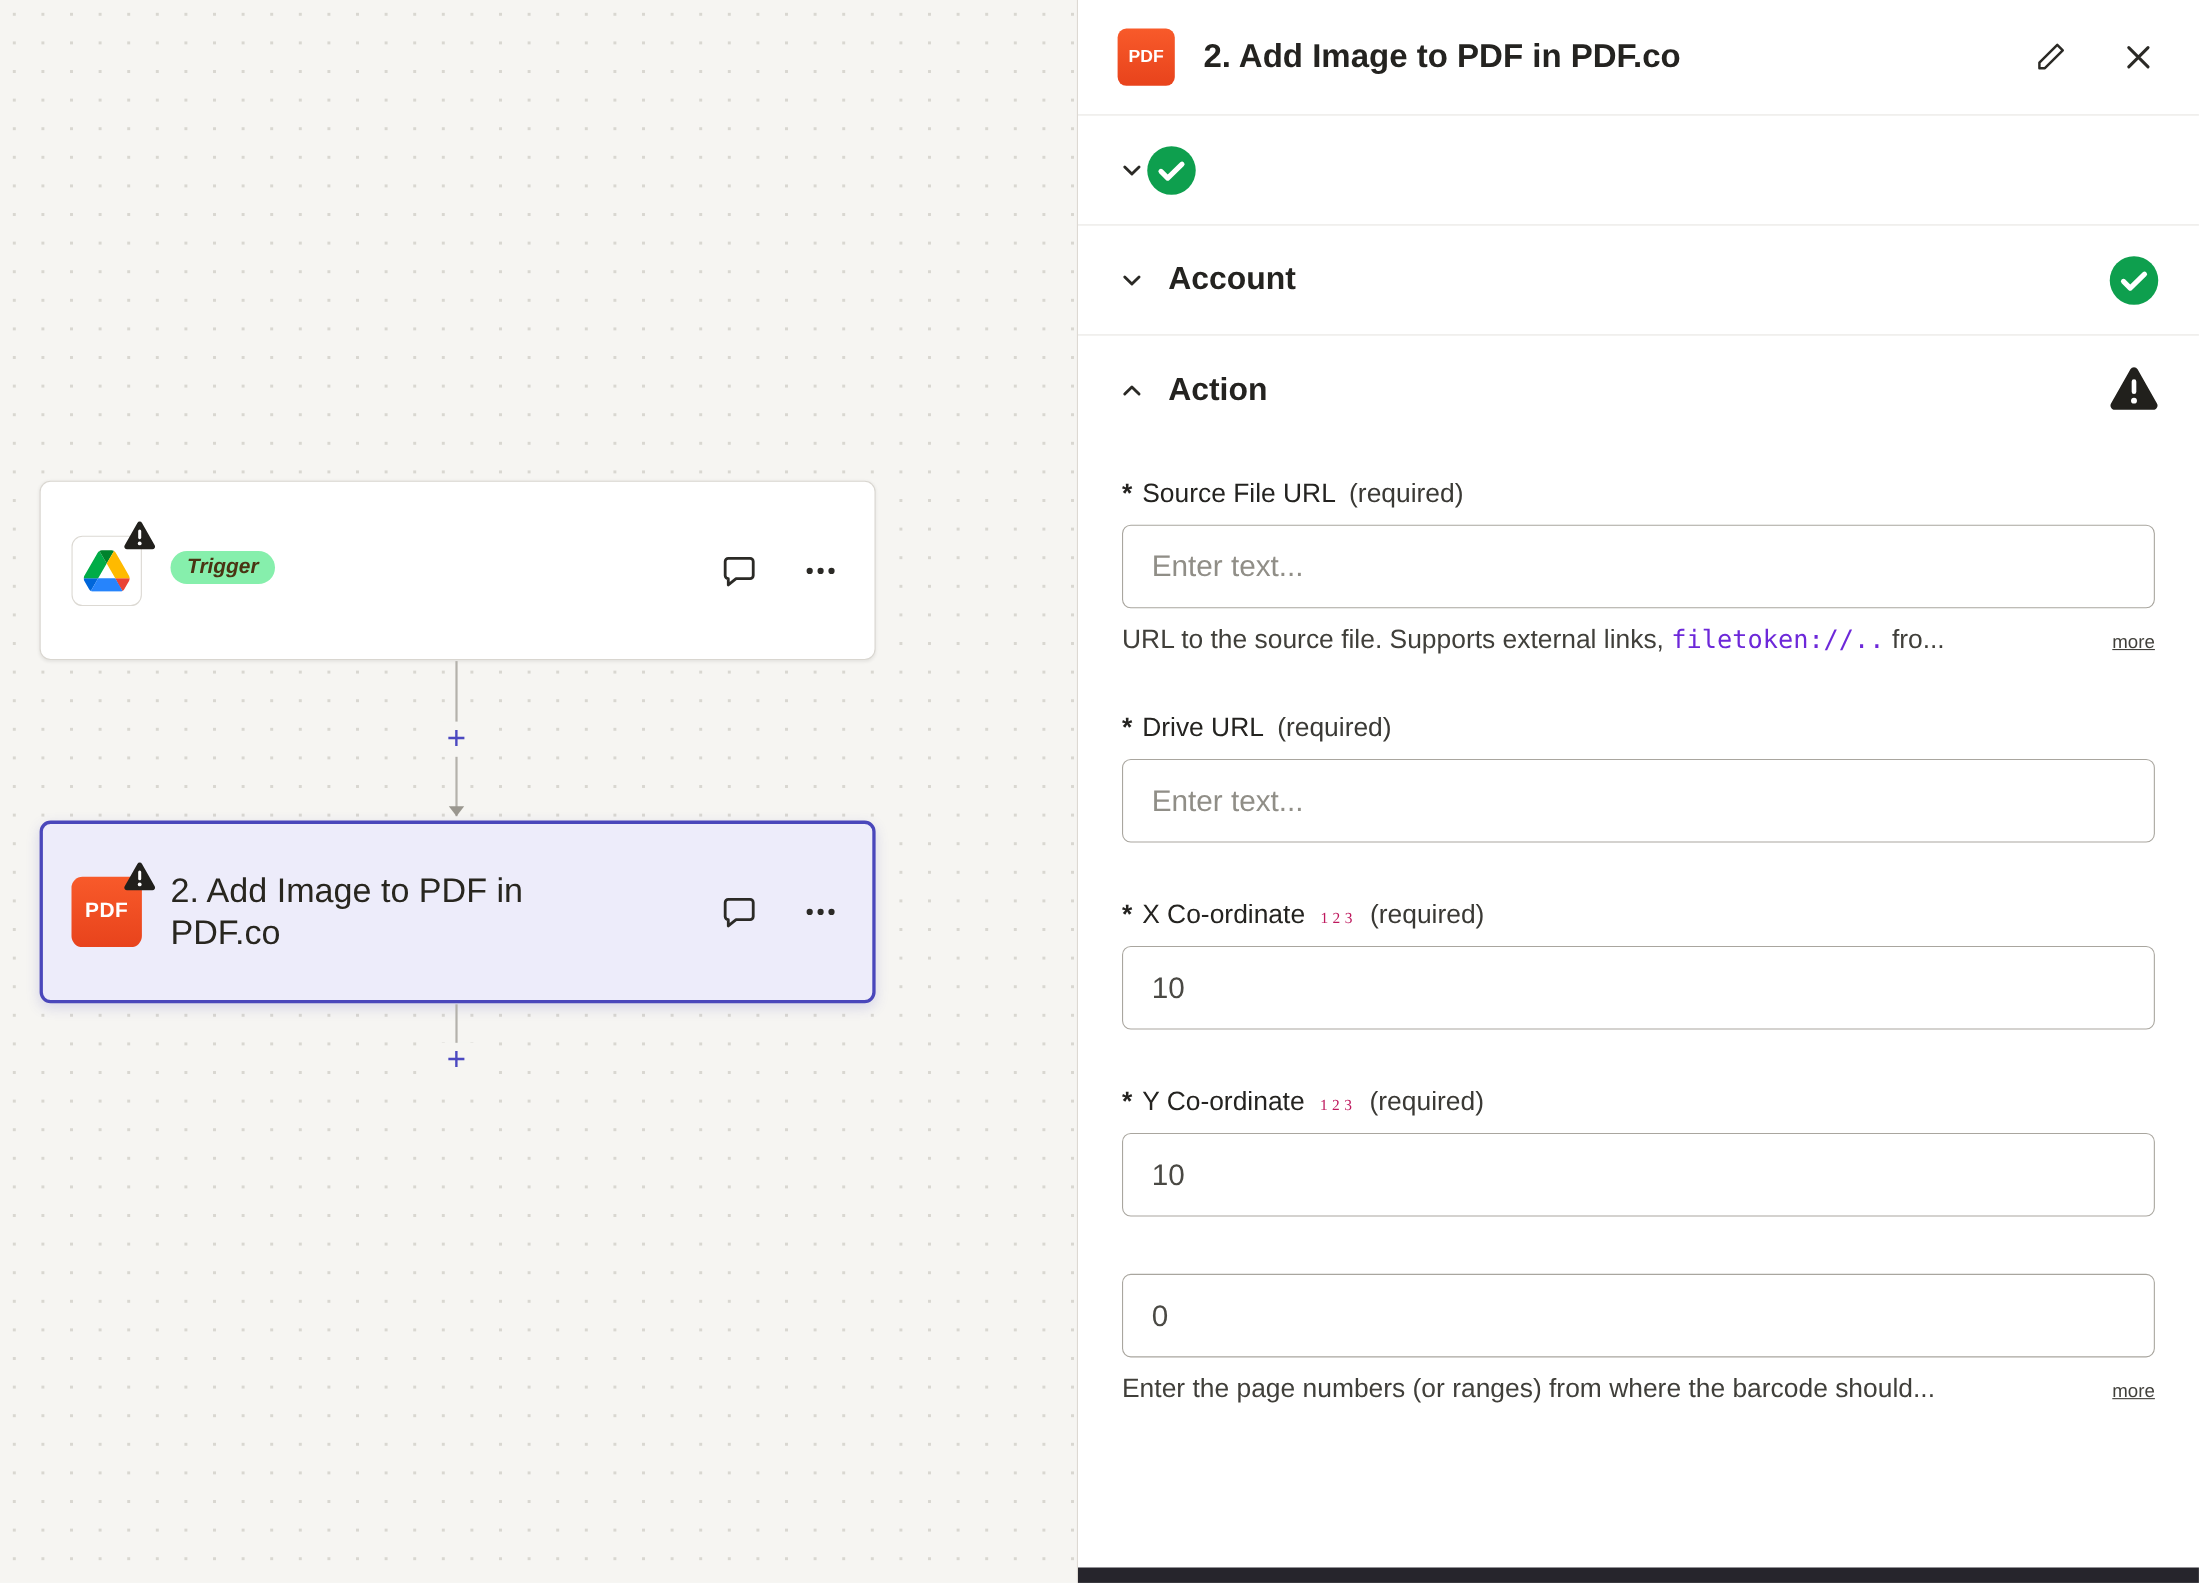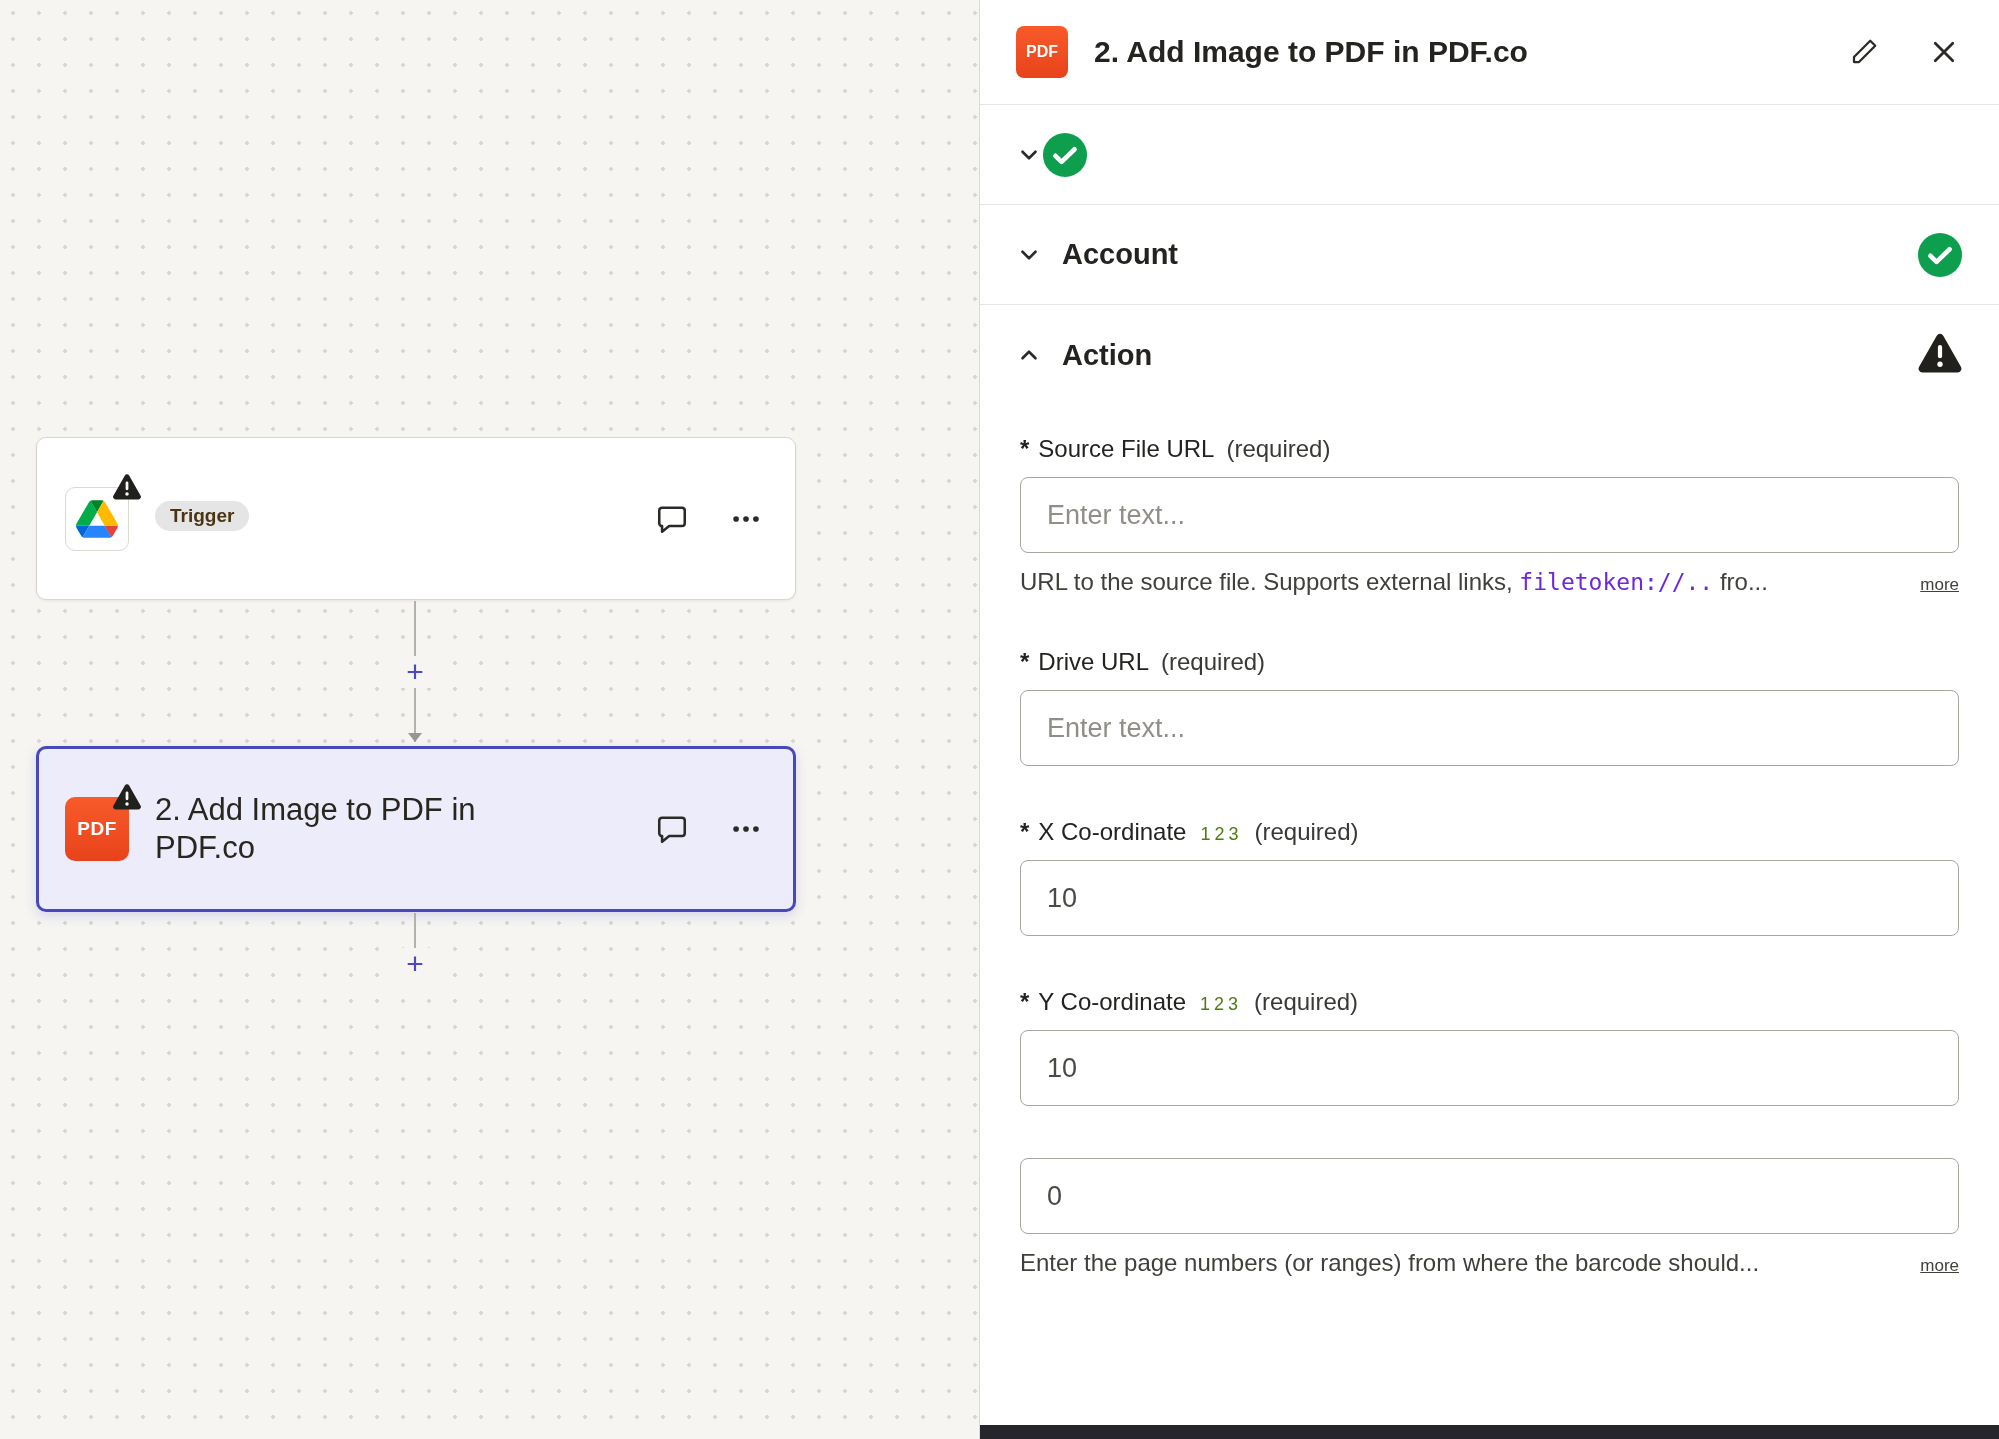--- a/index.html
+++ b/index.html
@@ -45,24 +45,25 @@
   }
   .app-icon.gdrive { background:#fff; border:1px solid #dcd9d3; }
   .app-icon.pdfco {
     background:linear-gradient(180deg,#f85a2a,#e8431c);
     color:#fff; font-weight:800; font-size:19px; letter-spacing:.5px;
   }
   .warn-badge { position:absolute; top:-14px; right:-13px; width:30px; height:28px; }
   .card-text { flex:1; margin-left:26px; min-width:0; }
   .trigger-badge {
     display:inline-block;
-    background:#e5e5e5; color:#4a3413;
+    background:#86efac; color:#4a3413;
     font-size:19px; font-weight:700;
     padding:4px 15px; border-radius:999px;
     margin-bottom:6px;
+    font-style:italic;
   }
   .card-title { font-size:31px; font-weight:500; color:#28261f; line-height:1.22; max-width:400px; }
   .card-actions { display:flex; align-items:center; gap:32px; margin-left:12px; }
   .icon-btn { background:none; border:none; cursor:pointer; display:flex; align-items:center; justify-content:center; padding:4px; }
 
   .connector { position:absolute; left:414px; width:2px; background:#b4b1ab; }
   .connector.c1 { top:601px; height:141px; }
   .connector.c2 { top:913px; height:42px; }
   .conn-arrow {
     position:absolute; left:408px; top:733px;
@@ -108,21 +109,21 @@
   .section-row.expanded { border-bottom:none; }
   .section-label { flex:1; margin-left:20px; font-size:29px; font-weight:700; color:#242320; }
   .status-icon { width:46px; height:46px; flex:0 0 46px; }
   .chev { width:26px; height:26px; flex:0 0 26px; }
 
   .form { padding:30px 40px 0 40px; flex:1 1 auto; overflow:hidden; }
   .field { margin-bottom:52px; }
   .field-label-row { display:flex; align-items:baseline; margin-bottom:14px; }
   .star { font-weight:700; font-size:24px; color:#242320; margin-right:9px; }
   .f-label { font-weight:400; font-size:24px; color:#242320; }
-  .type-badge { font-size:18px; color:#4d7c0f; margin-left:14px; letter-spacing:4px; }
+  .type-badge { font-size:14px; color:#be185d; margin-left:14px; letter-spacing:4px;font-family:Liberation Serif, serif; }
   .required-note { margin-left:12px; font-size:24px; font-weight:400; color:#3a3935; }
   .text-input {
     width:100%; height:76px;
     border:1px solid #a9a69f; border-radius:8px;
     padding:0 26px;
     font-size:27px; color:#4a4944;
     font-family:"Liberation Sans", sans-serif;
     background:#fff; outline:none;
   }
   .text-input::placeholder { color:#908e87; }

